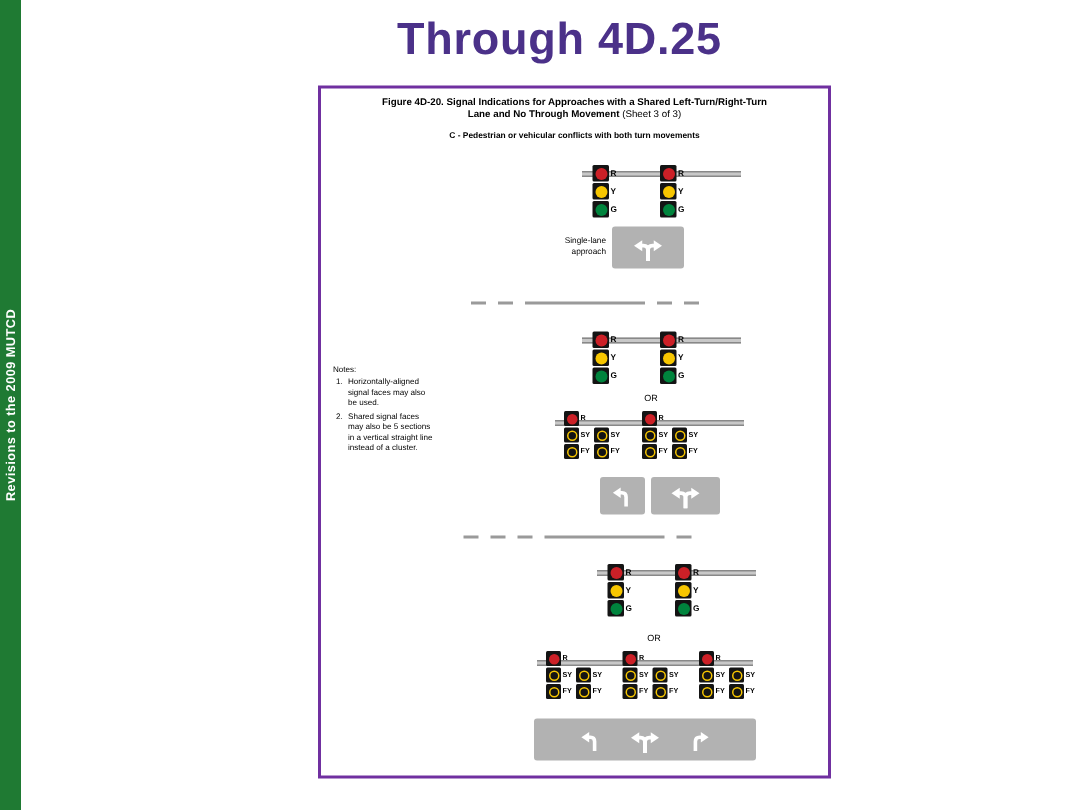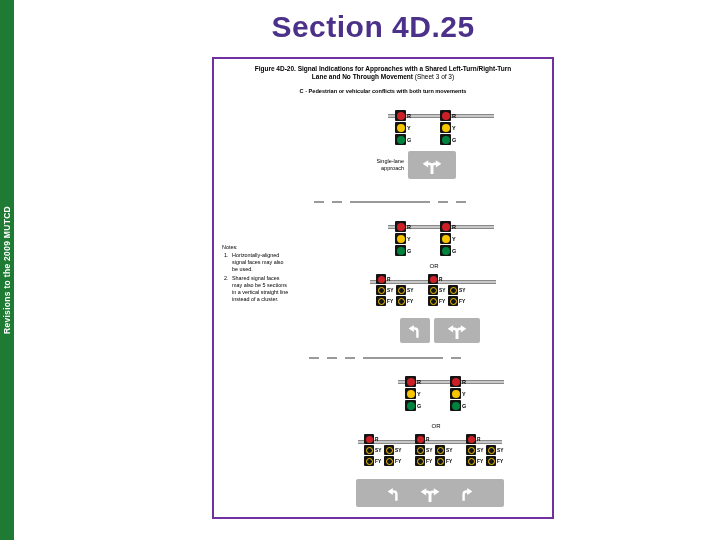--- a/index.html
+++ b/index.html
@@ -52,21 +52,21 @@
   .notes li{counter-increment:n;position:relative;padding-left:8px;margin-top:1px}
   .notes li::before{content:counter(n) ".";position:absolute;left:0;top:0}
 </style>
 </head>
 <body>
 
 <div class="sidebar">
   <div class="sidebar-label">Revisions to the 2009 MUTCD</div>
 </div>
 
-<div class="page-title">Section 4D.25</div>
+<div class="page-title">Through 4D.25</div>
 
 <div class="frame">
 
   <div class="cap1">Figure 4D-20.  Signal Indications for Approaches with a Shared Left-Turn/Right-Turn</div>
   <div class="cap2"><span class="b">Lane and No Through Movement</span><span> (Sheet 3 of 3)</span></div>
   <div class="subtitle">C - Pedestrian or vehicular conflicts with both turn movements</div>
 
   <div class="arm" style="left:174px;top:55px;width:106px"></div>
 
   <div class="head3" style="left:181px;top:51px">

